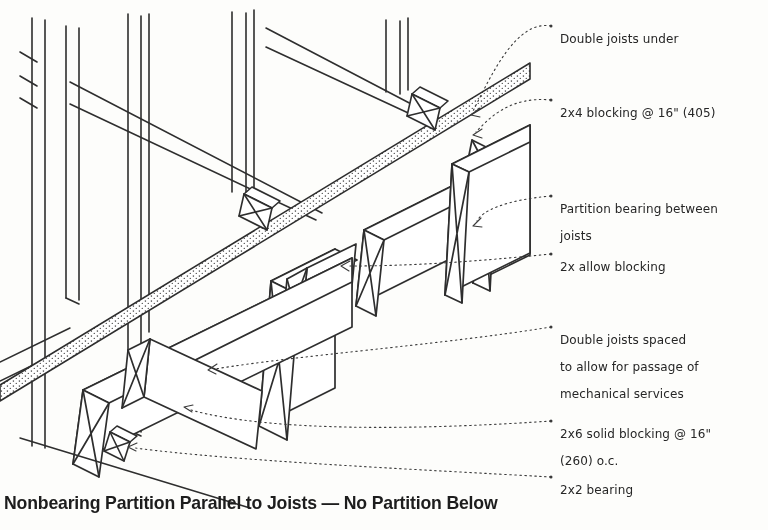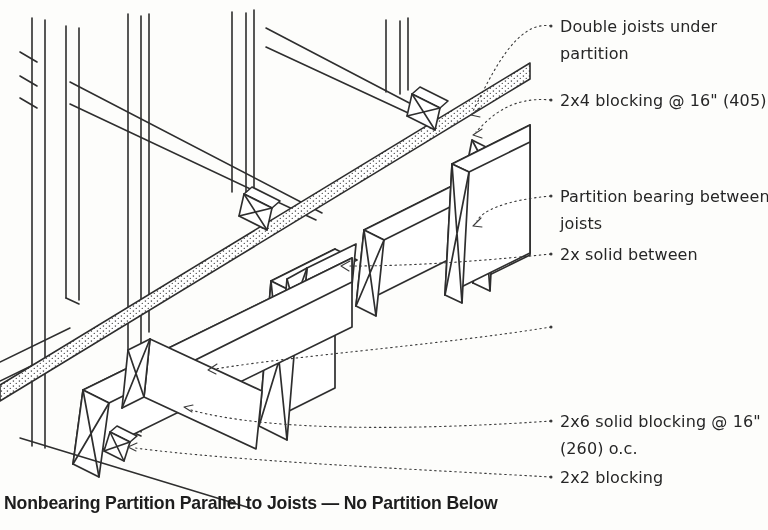--- a/index.html
+++ b/index.html
@@ -6,24 +6,25 @@
   body{
     width:768px;height:530px;position:relative;overflow:hidden;
     background:#fdfdfb;
     font-family:"DejaVu Sans", sans-serif;
     color:#262626;
   }
   #stage{position:absolute;left:0;top:0;width:768px;height:530px;}
   svg{position:absolute;left:0;top:0;}
   .callout{
     position:absolute;
-    font-size:16px;
+    font-size:12px;
     line-height:27px;
     color:#262626;
     letter-spacing:0.1px;
+    margin-top:13px;
   }
   .callout span{display:block;white-space:nowrap;}
   #caption{
     position:absolute;left:4px;top:492px;width:620px;
     font-family:"Liberation Sans", sans-serif;
     font-weight:bold;font-size:19px;color:#1d1d1d;
     transform:scaleX(0.93);transform-origin:left center;
     letter-spacing:-0.2px;
     white-space:nowrap;
   }
@@ -204,35 +205,39 @@
       <g>
         <path d="M551,477 C410,469 235,461 135,448" stroke-dasharray="1.5 3.5"></path>
         <path d="M128,447 L137,443 M128,447 L136,451"></path>
         <circle cx="551" cy="477" r="1.5" fill="#3a3a3a" stroke="none"></circle>
       </g>
     </g>
   </svg>
 
   <div class="callout" style="left:560px;top:13px;">
     <span>Double joists under</span>
-    <span>partition</span>
   </div>
   <div class="callout" style="left:560px;top:87px;">
     <span>2x4 blocking @ 16" (405)</span>
   </div>
   <div class="callout" style="left:560px;top:183px;">
     <span>Partition bearing between</span>
     <span>joists</span>
   </div>
   <div class="callout" style="left:560px;top:241px;">
-    <span>2x solid between</span>
+    <span>2x allow blocking</span>
+  </div>
+  <div class="callout" style="left:560px;top:314px;">
+    <span>Double joists spaced</span>
+    <span>to allow for passage of</span>
+    <span>mechanical services</span>
   </div>
   <div class="callout" style="left:560px;top:408px;">
     <span>2x6 solid blocking @ 16"</span>
     <span>(260) o.c.</span>
   </div>
   <div class="callout" style="left:560px;top:464px;">
-    <span>2x2 blocking</span>
+    <span>2x2 bearing</span>
   </div>
 
   <div id="caption">Nonbearing Partition Parallel to Joists — No Partition Below</div>
 
 </div>
 
 </body></html>

